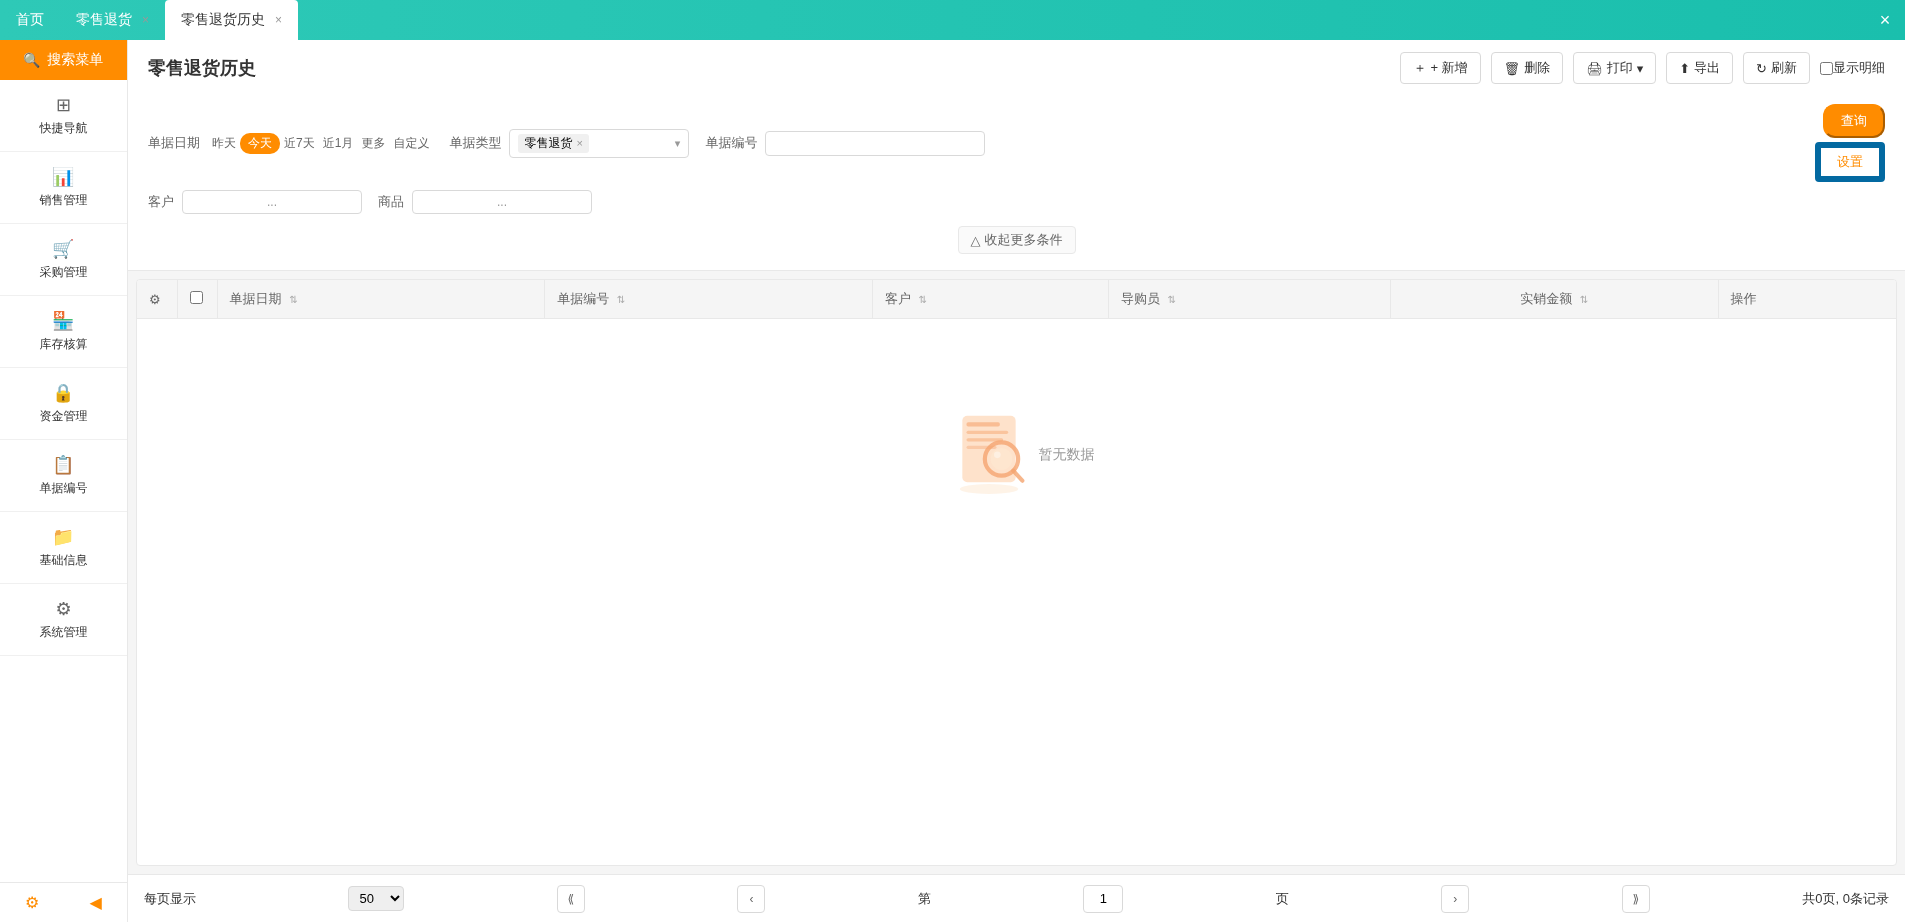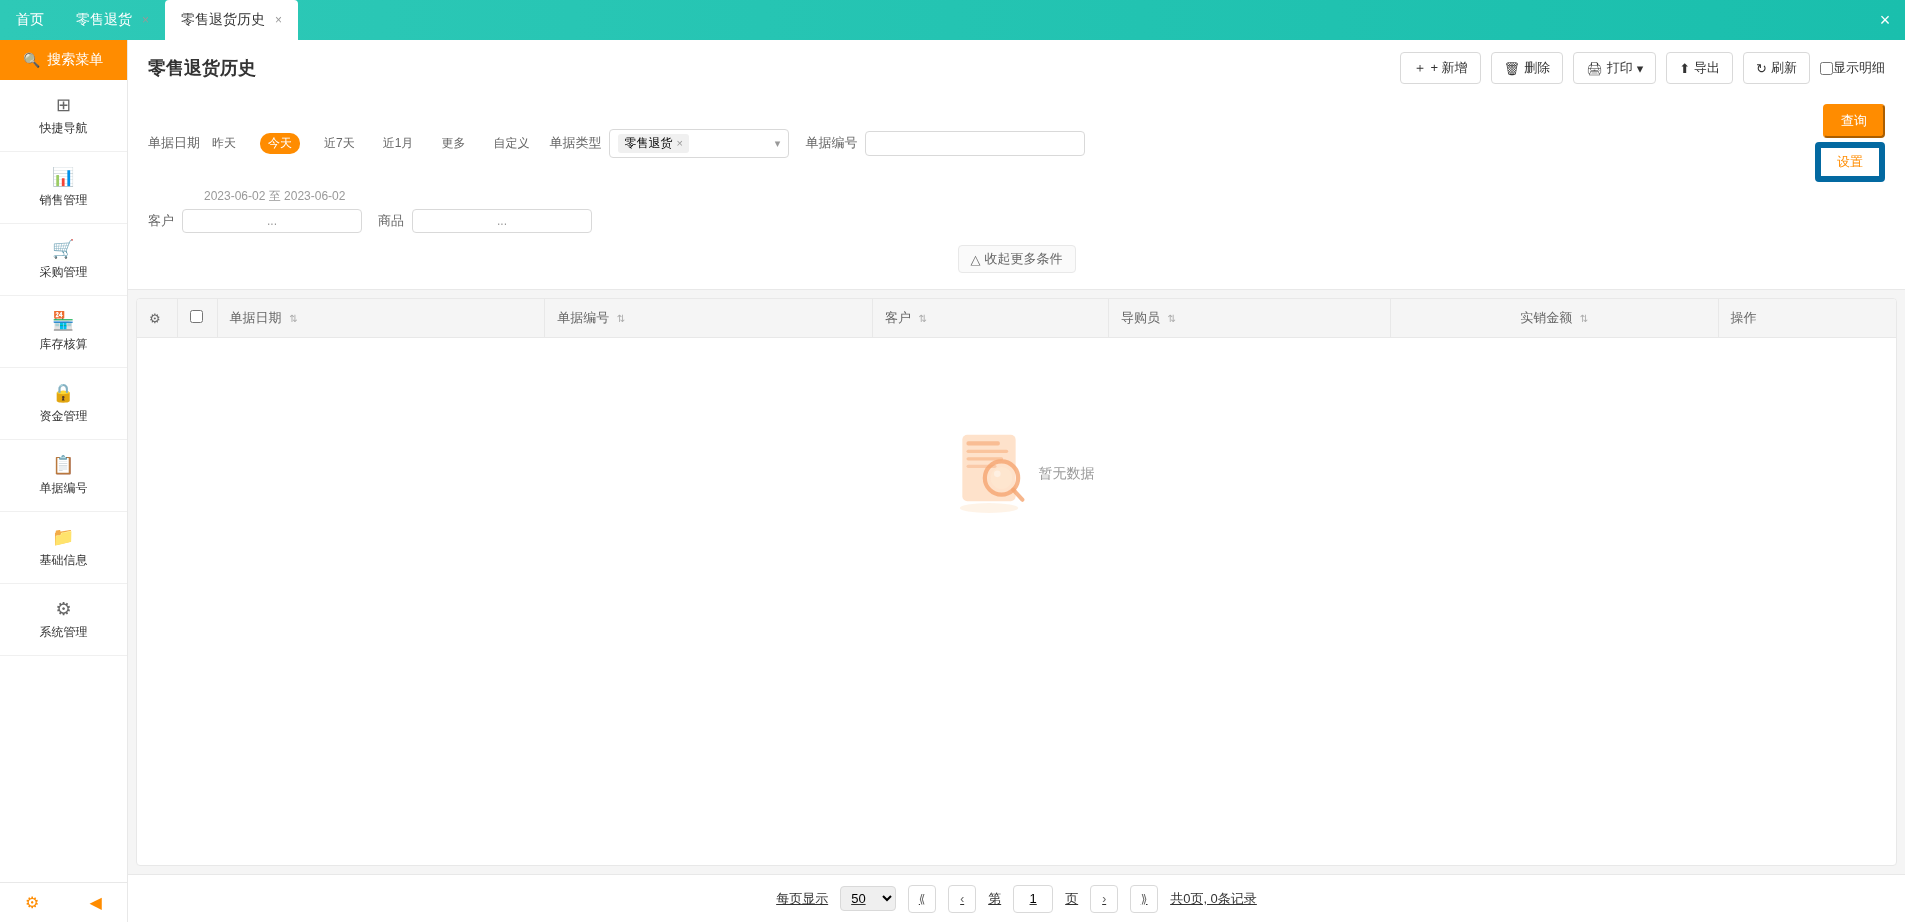--- a/index.html
+++ b/index.html
@@ -161,21 +161,21 @@
       font-size: 13px;
       color: #333;
       cursor: pointer;
       white-space: nowrap;
     }
     .btn-query {
       background: #ff8c00;
       border-color: #ff8c00;
       color: #fff;
       padding: 6px 16px;
-      border-radius: 4px;
+      border-radius: 12px;
       font-size: 13px;
       cursor: pointer;
       white-space: nowrap;
     }
     .btn-set {
       background: #fff;
       border: 6px solid #0369a1;
       color: #ff8c00;
       padding: 5px 16px;
       border-radius: 4px;
@@ -207,21 +207,21 @@
     }
     .filter-label {
       font-size: 13px;
       color: #666;
       white-space: nowrap;
       min-width: fit-content;
     }
     .filter-date-group {
       display: flex;
       align-items: center;
-      gap: 20px;
+      gap: 0;
     }
     .date-btn {
       font-size: 12px;
       color: #666;
       cursor: pointer;
       padding: 2px 4px;
       border-radius: 2px;
     }
     .date-btn.active {
       background: #ff8c00;
@@ -353,27 +353,26 @@
       color: #999;
     }
 
     
     .pagination-bar {
       height: 48px;
       background: #fff;
       border-top: 1px solid #e8e8e8;
       display: flex;
       align-items: center;
-      justify-content: center;
+      justify-content: space-between;
       padding: 0 16px;
       gap: 12px;
       flex-shrink: 0;
       font-size: 13px;
       color: #333;
-      text-decoration: underline;
     }
     .page-select {
       border: 1px solid #d9d9d9;
       border-radius: 4px;
       padding: 3px 6px;
       font-size: 13px;
       cursor: pointer;
     }
     .page-btn {
       width: 28px;
@@ -531,23 +530,20 @@
 
           <div style="margin-left:auto;display:flex;flex-direction:column;gap:4px;align-items:flex-end;">
             <button class="btn-query">
               <span>查询</span>
             </button>
             <button class="btn-set">
               <span>设置</span>
             </button>
           </div>
         </div>
-        <div class="filter-row" style="margin-left:56px;margin-top:-4px;margin-bottom:4px;">
-          <span class="date-range-text">2023-06-02 至 2023-06-02</span>
-        </div>
         <div class="filter-row">
           <div class="filter-item">
             <span class="filter-label">客户</span>
             <div class="filter-ellipsis">
               <span>...</span>
             </div>
           </div>
           <div class="filter-item">
             <span class="filter-label">商品</span>
             <div class="filter-ellipsis">

